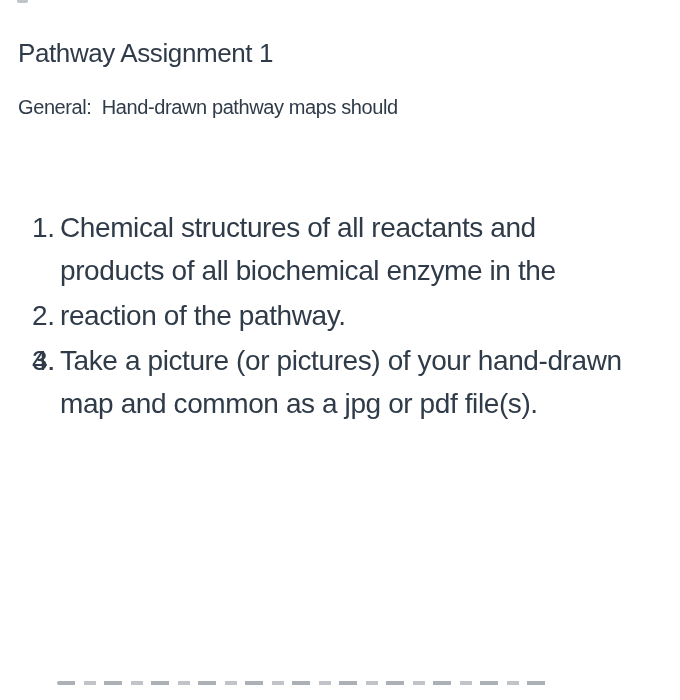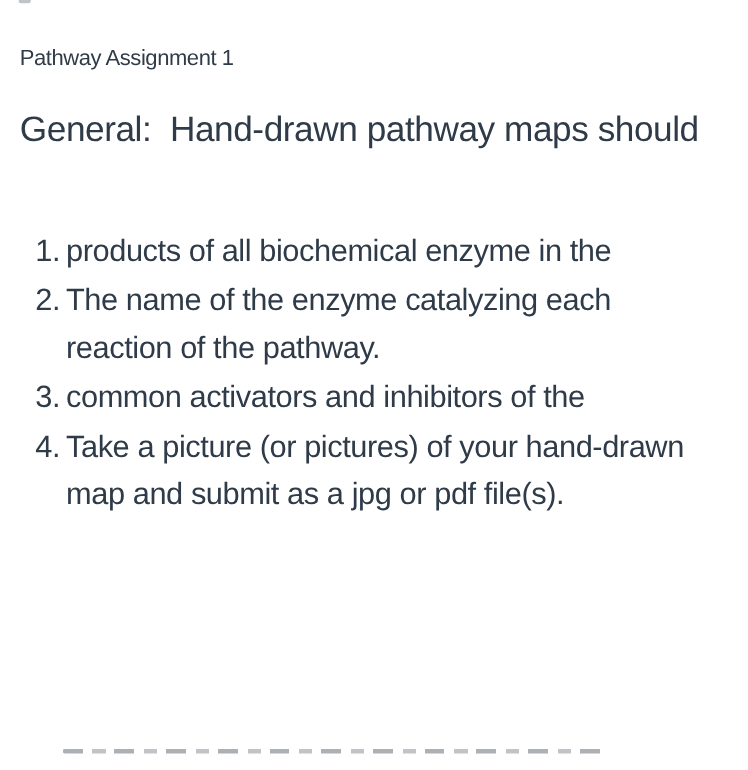--- a/index.html
+++ b/index.html
@@ -21,30 +21,30 @@
   .remnant-top {
     position: absolute;
     left: 17px; top: 0;
     width: 11px; height: 3px;
     background: rgba(47,59,72,0.30);
     border-radius: 0 0 2px 2px;
   }
   .title {
     position: absolute;
     left: 18px; top: 35px;
-    font-size: 20px;
+    font-size: 26px;
     font-weight: 400;
     letter-spacing: -0.4px;
     line-height: 36px;
     white-space: pre;
   }
   .intro {
     position: absolute;
-    left: 18px; top: 97px;
-    font-size: 32px;
+    left: 18px; top: 87px;
+    font-size: 20px;
     letter-spacing: -0.4px;
     line-height: 40px;
   }
   .intro .line { display: block; white-space: pre; }
   .list {
     position: absolute;
     left: 0; top: 206px;
     width: 680px;
     font-size: 28px;
     letter-spacing: -0.4px;
@@ -85,44 +85,43 @@
 
   <div class="intro">
     <span class="line">General:  Hand-drawn pathway maps should</span>
   </div>
 
   <div class="list">
 
     <div class="list-item">
       <span class="num">1.</span>
       <div class="lines">
+        <span class="line">Chemical structures of all reactants and</span>
         <span class="line">products of all biochemical enzyme in the</span>
       </div>
     </div>
 
     <div class="list-item">
       <span class="num">2.</span>
       <div class="lines">
-        <span class="line">The name of the enzyme catalyzing each</span>
         <span class="line">reaction of the pathway.</span>
       </div>
     </div>
 
     <div class="list-item">
       <span class="num">3.</span>
       <div class="lines">
-        <span class="line">common activators and inhibitors of the</span>
       </div>
     </div>
 
     <div class="list-item">
       <span class="num">4.</span>
       <div class="lines">
         <span class="line">Take a picture (or pictures) of your hand-drawn</span>
-        <span class="line">map and submit as a jpg or pdf file(s).</span>
+        <span class="line">map and common as a jpg or pdf file(s).</span>
       </div>
     </div>
 
   </div>
 
   <div class="remnant-bottom"></div>
 
 </div>
 
 </body></html>

